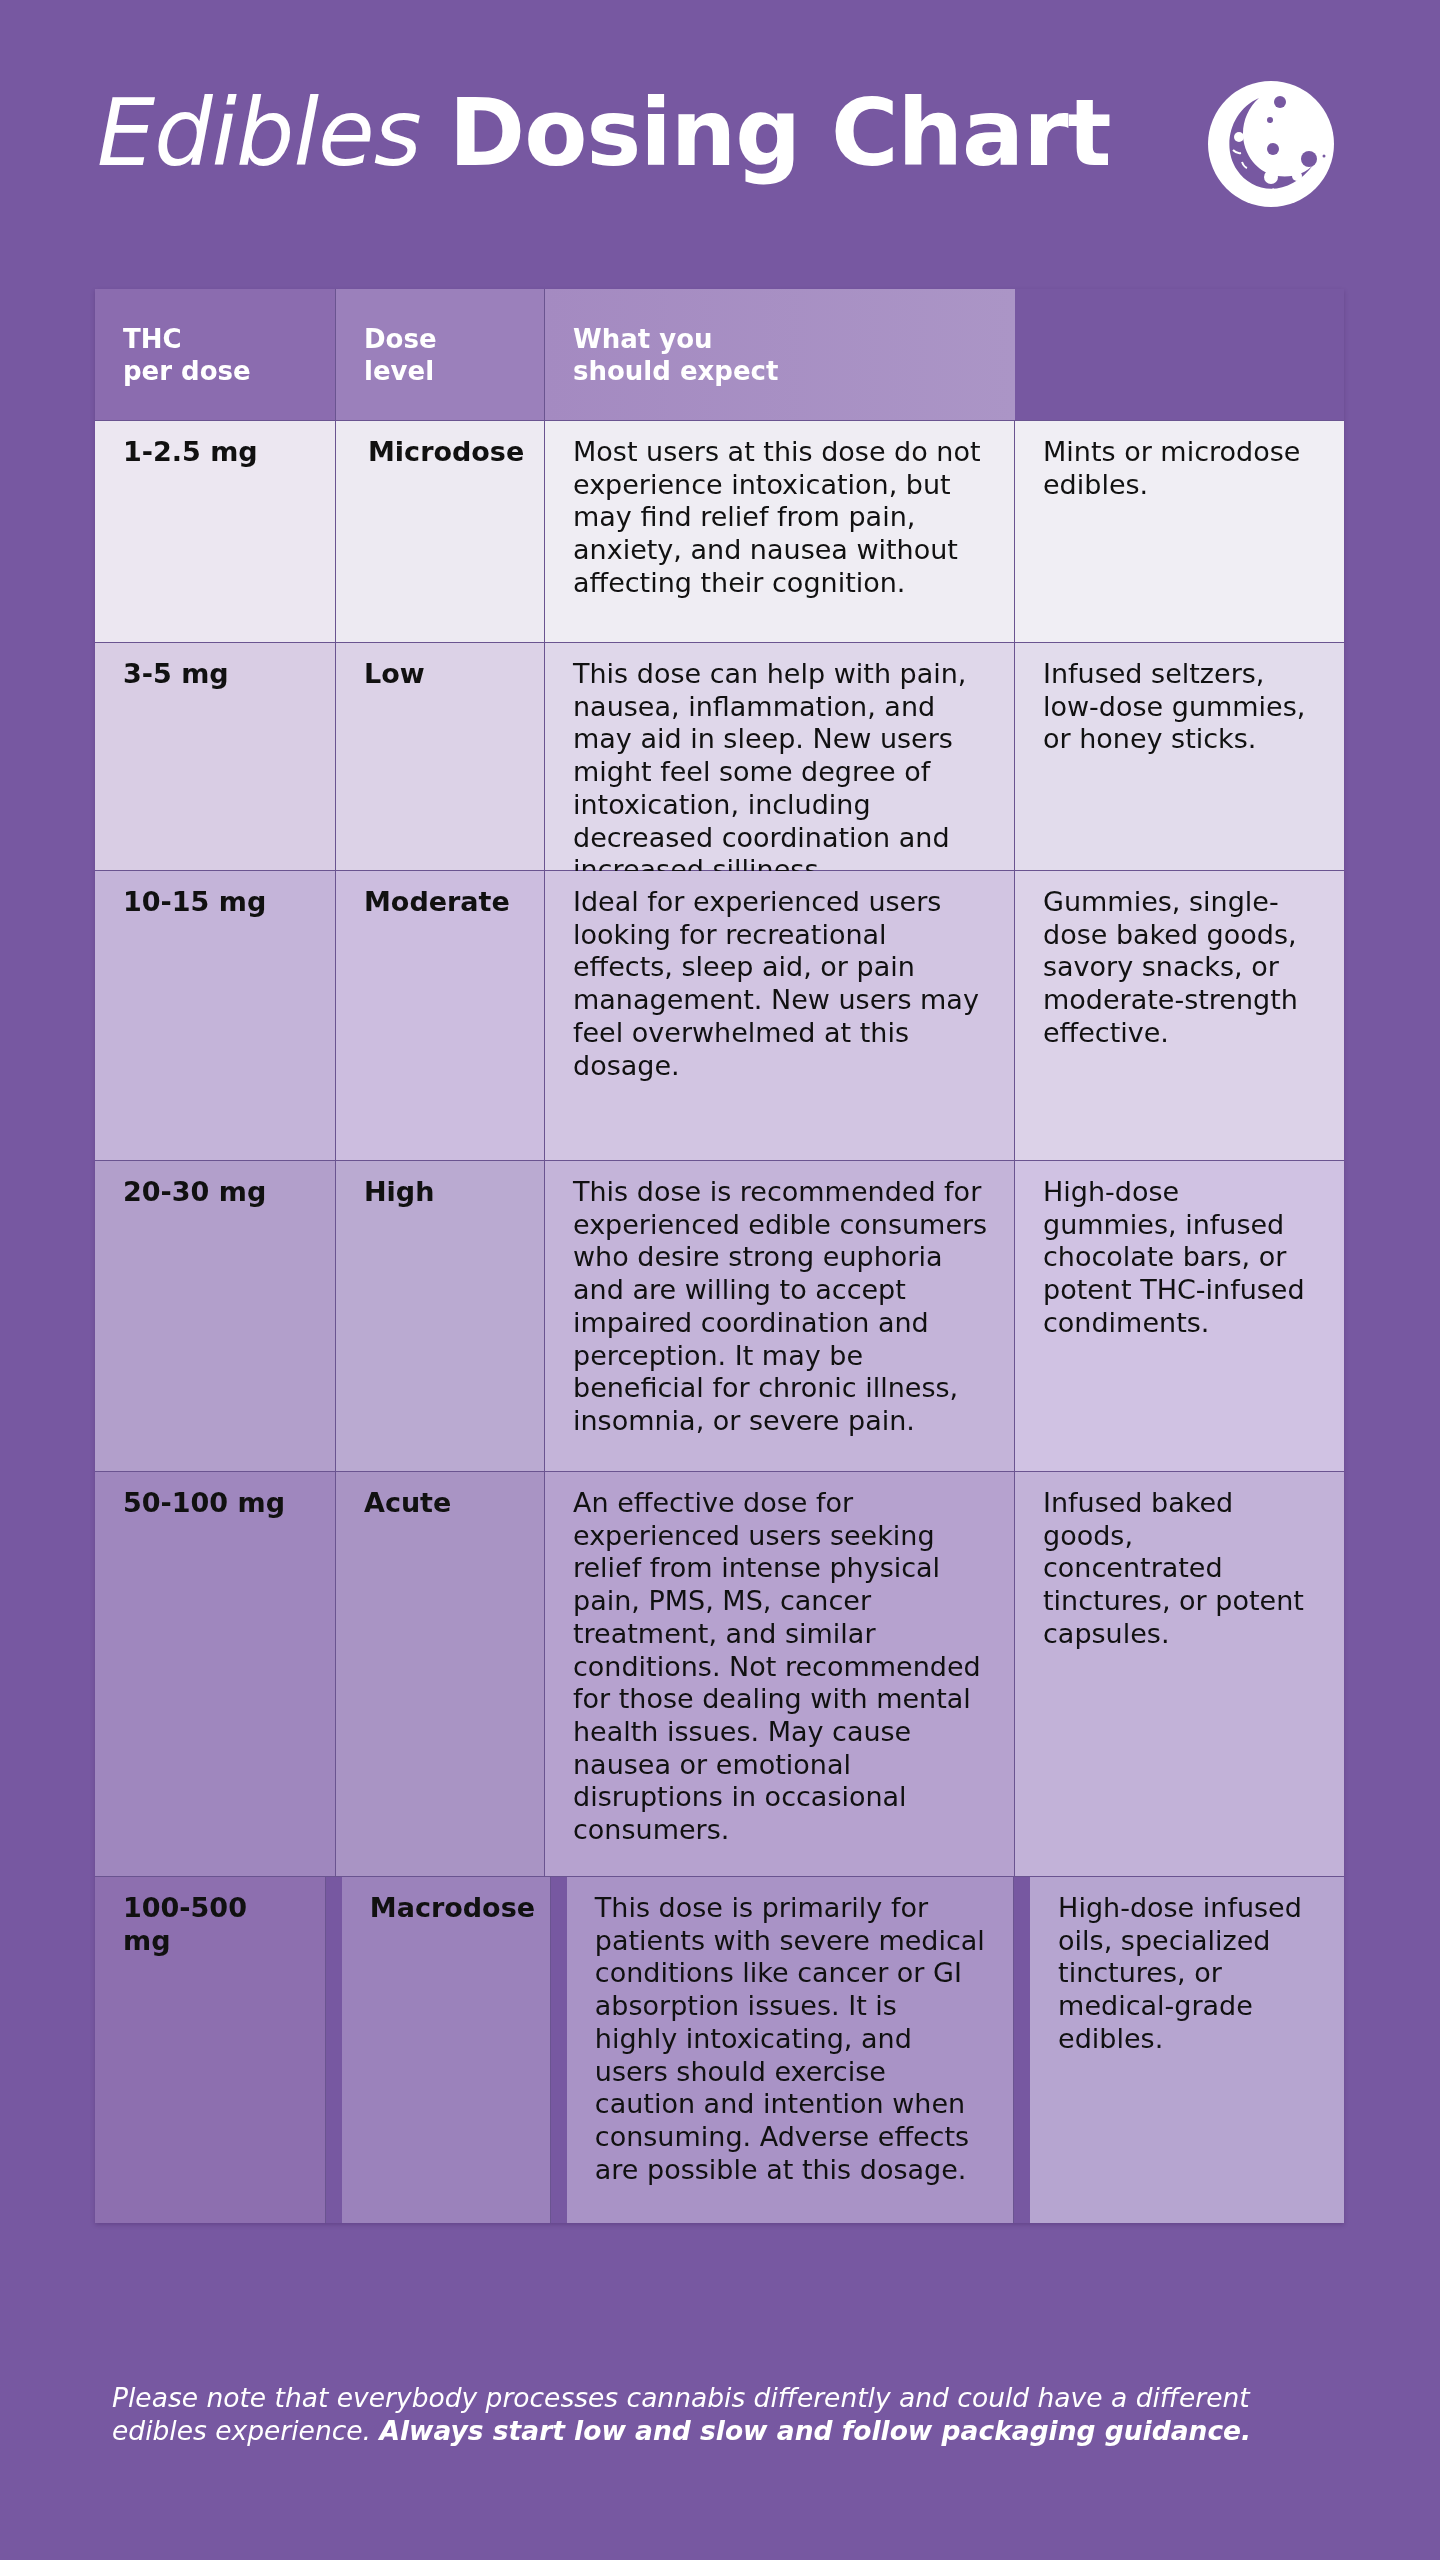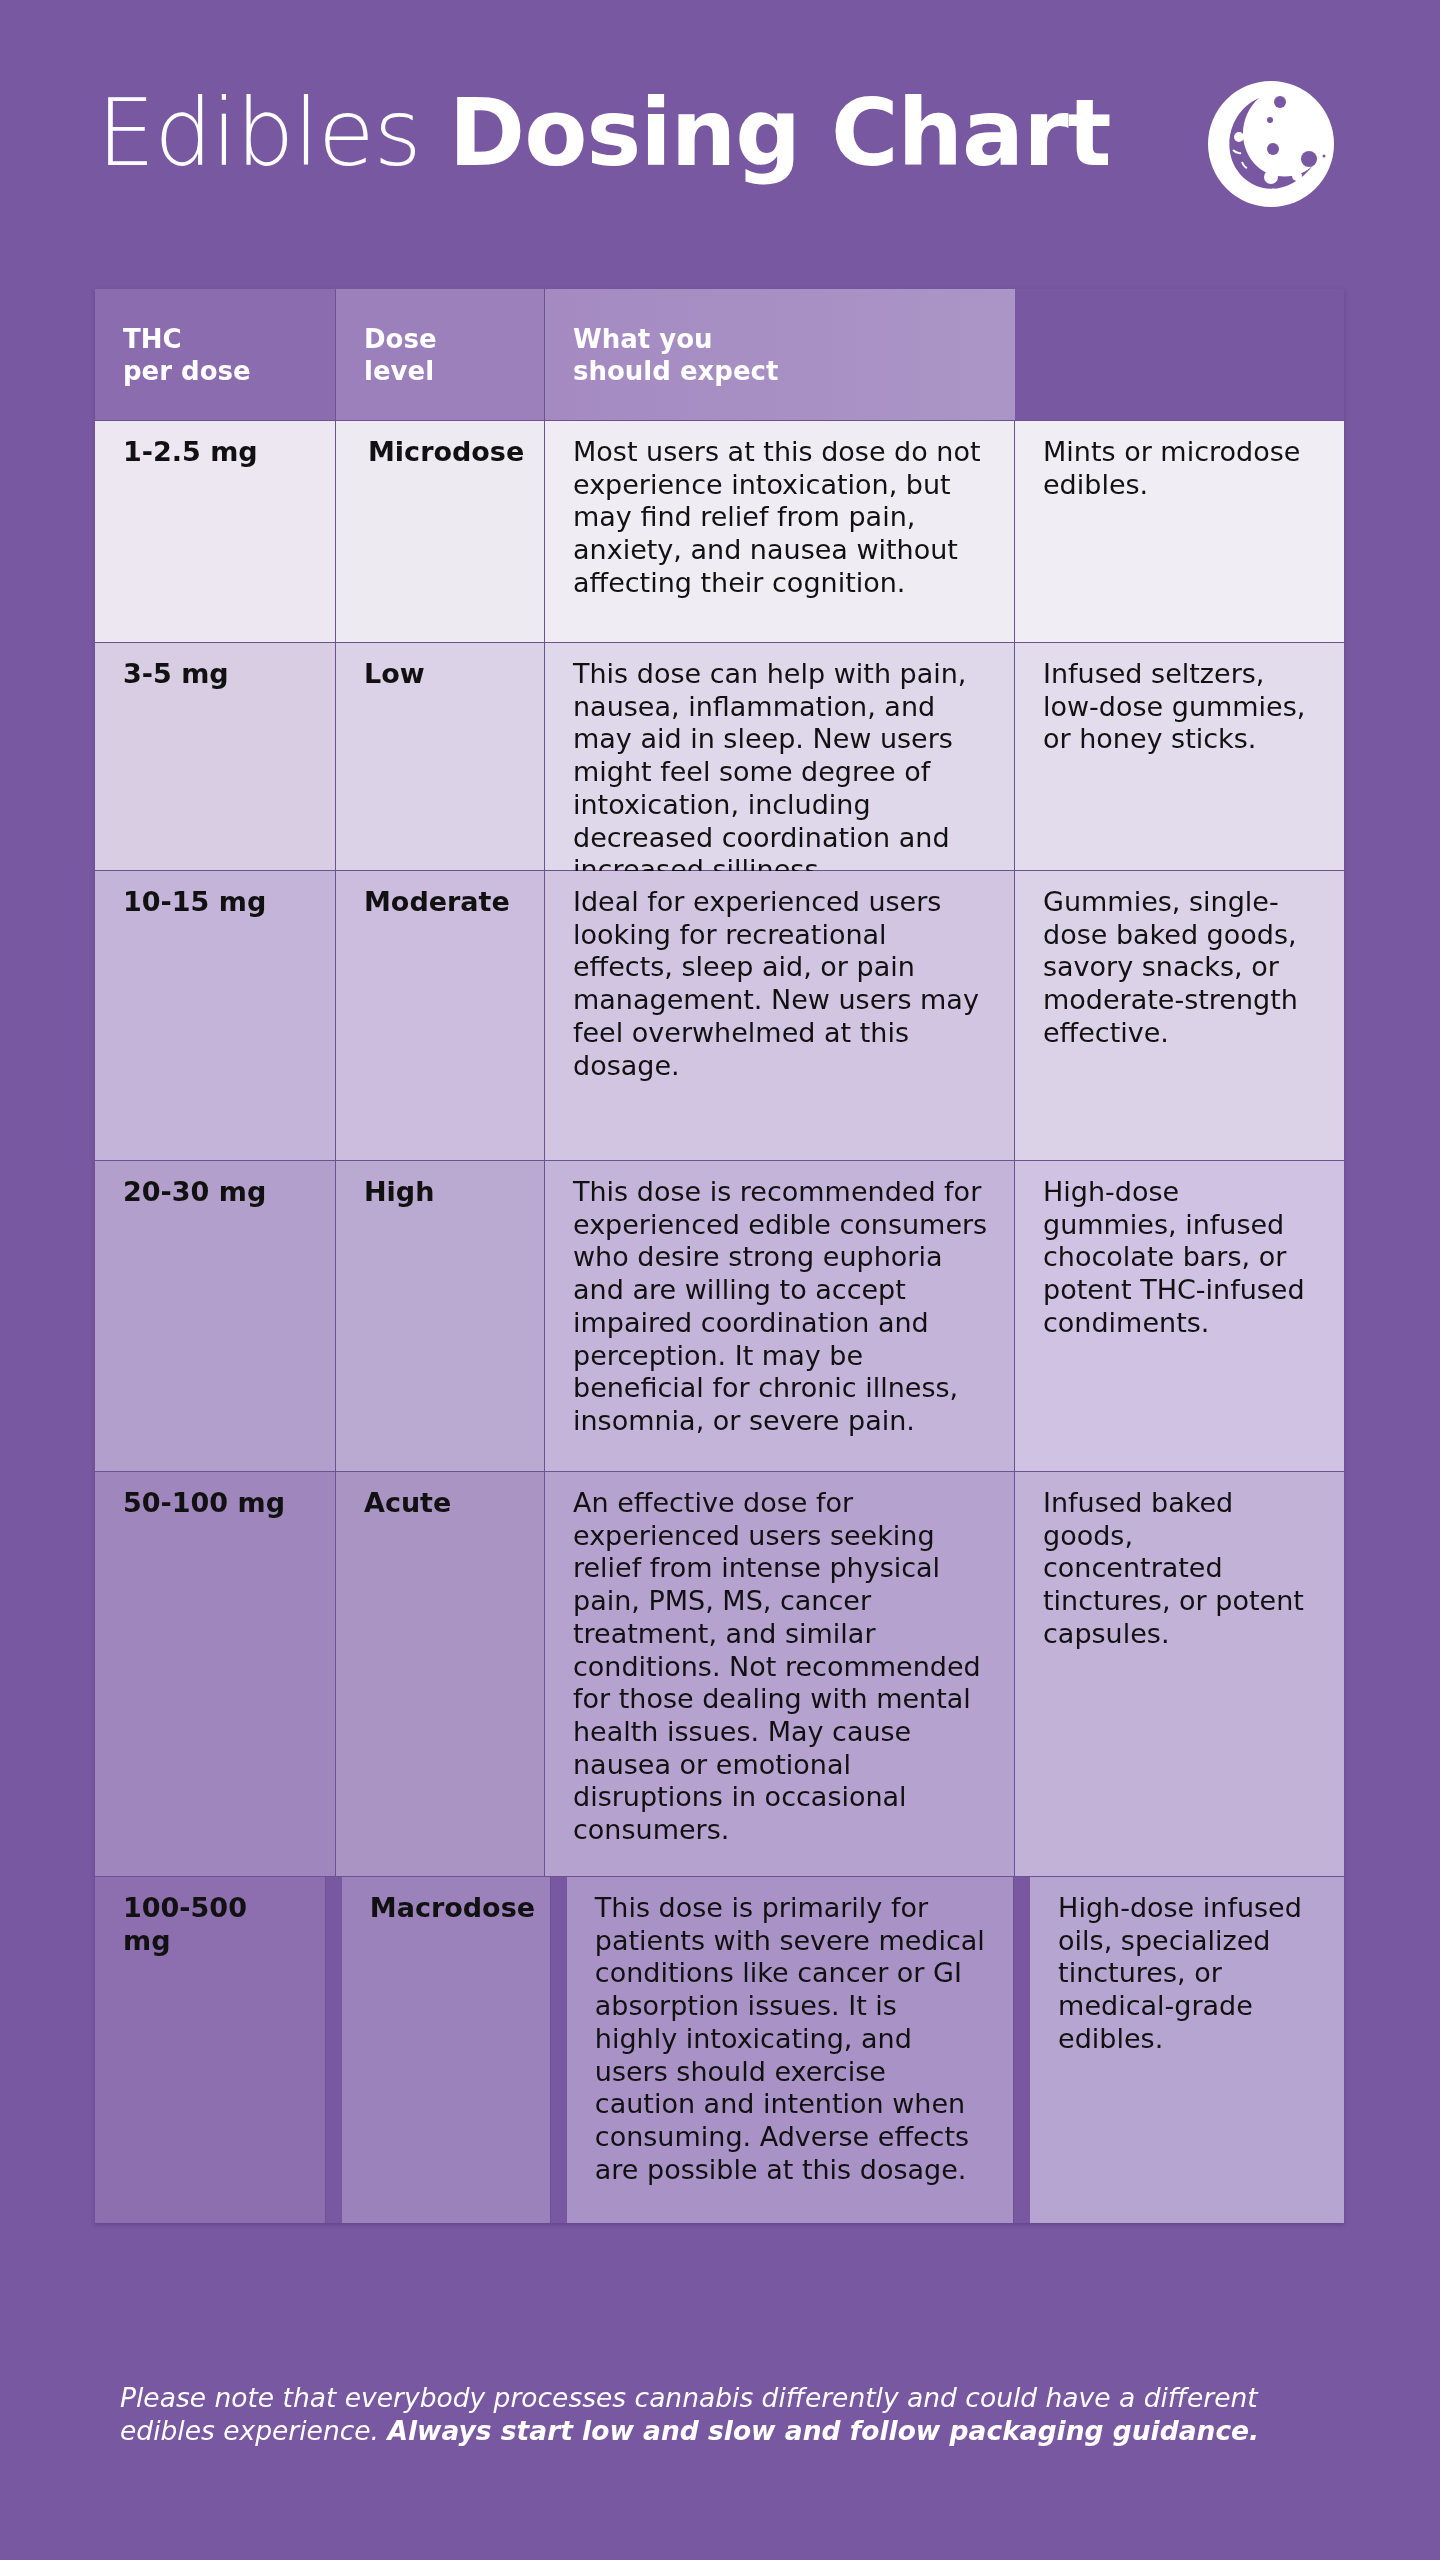--- a/index.html
+++ b/index.html
@@ -8,21 +8,21 @@
     background: #7758a1;
     position: relative;
     overflow: hidden;
     font-family: "DejaVu Sans", "Liberation Sans", sans-serif;
   }
   .title {
     position: absolute; left: 97px; top: 88px;
     color: #ffffff; font-size: 92px; line-height: 1;
     white-space: nowrap; letter-spacing: -1px;
   }
-  .title .light { font-weight: 300; font-family: "DejaVu Sans", sans-serif; }
+  .title .light { font-weight: 300; font-family: "DejaVu Sans", sans-serif; font-style: italic; }
   .title .bold { font-weight: 700; }
   .logo {
     position: absolute; left: 1207px; top: 80px; width: 128px; height: 128px;
   }
   .table {
     position: absolute; left: 95px; top: 289px; width: 1249px;
     box-shadow: 0 2px 4px rgba(50,20,80,0.25);
   }
   .row { display: flex; border-bottom: 1.5px solid #6a5490; box-sizing: border-box; }
   .row:last-child { border-bottom: none; }
@@ -36,21 +36,21 @@
   .c2 { width: 209px; }
   .c3 { width: 470px; }
   .c4 { width: 329px; }
   .header .cell {
     color: #ffffff; font-weight: 700; font-size: 26px; line-height: 32px;
     padding-top: 34px;
   }
   .bold { font-weight: 700; }
   .c2.indent { padding-left: 32px; }
   .footer {
-    position: absolute; left: 120px; top: 2381px; width: 1240px;
+    position: absolute; left: 112px; top: 2381px; width: 1240px;
     color: #ffffff; font-style: italic; font-size: 26.5px; line-height: 33px;
   }
   .footer .strong { font-weight: 700; }
   .footer .soft { font-weight: 300; }
 </style>
 </head>
 <body>
 
 <div class="title">
   <span class="light">Edibles</span>

